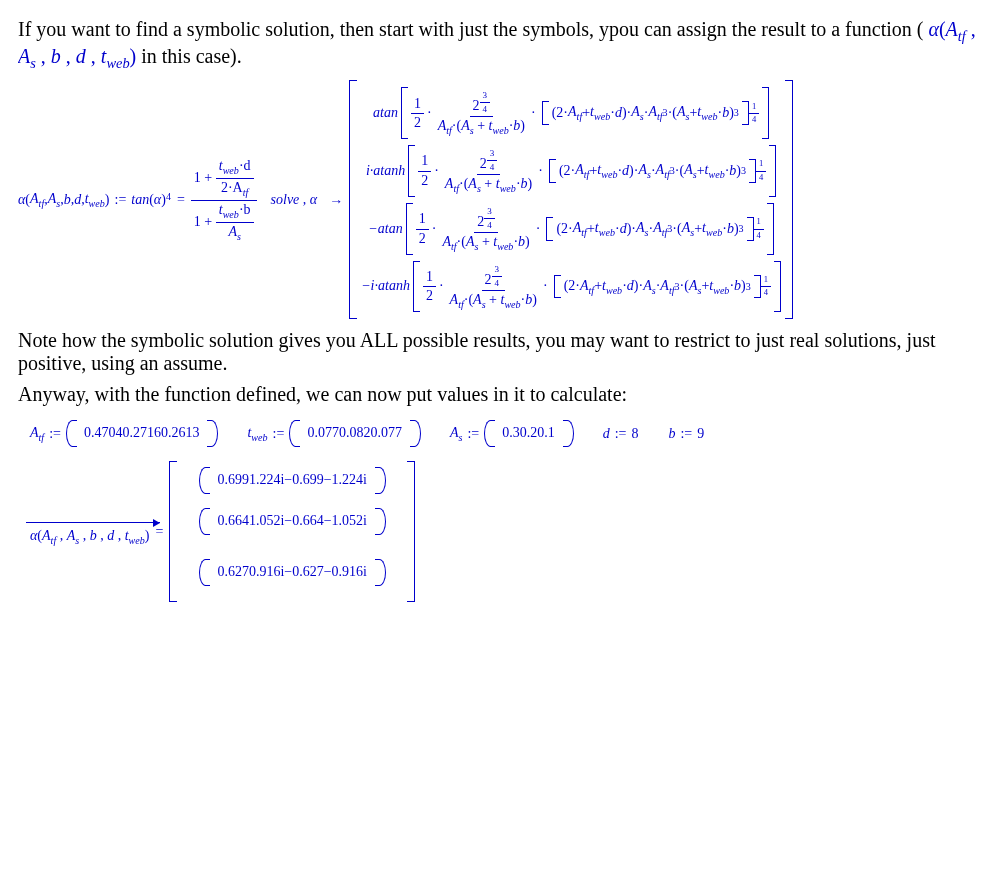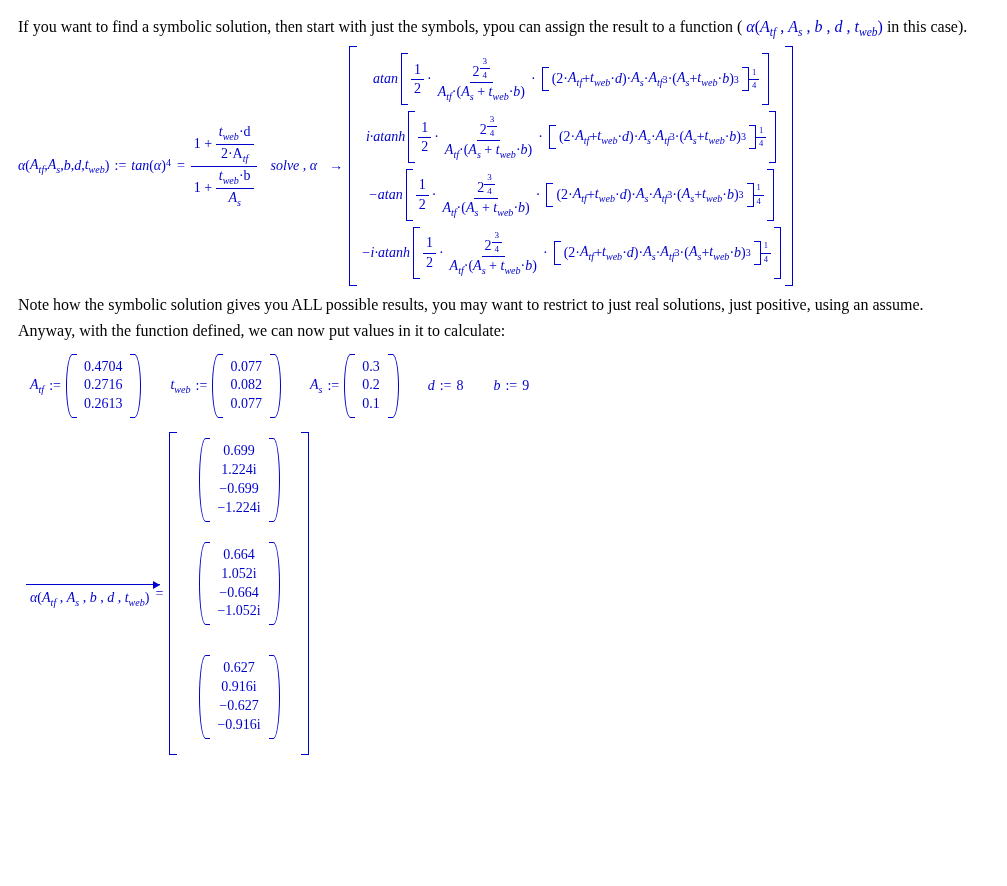--- a/index.html
+++ b/index.html
@@ -4,21 +4,21 @@
 <style>
   body {
     font-family: "Times New Roman", serif;
     font-size: 14px;
     color: #000;
     margin: 14px 18px;
     width: 970px;
     background: #fff;
   }
   .math { color: #0000cc; font-family: "Times New Roman", serif; }
-  .para { color:#000; font-size:16px; margin: 4px 0 8px 0; }
+  .para { color:#000; font-size:20px; margin: 4px 0 8px 0; }
   .row { display:flex; align-items:center; }
   .col { display:flex; flex-direction:column; align-items:center; }
   .frac { display:inline-flex; flex-direction:column; align-items:center; vertical-align:middle; }
   .frac .num { border-bottom:1px solid #0000cc; padding:0 3px 2px; line-height:1.1; }
   .frac .den { padding:1px 3px 0; line-height:1.1; }
   .sub { font-size:0.72em; vertical-align:sub; font-style:italic; }
   .it { font-style:italic; }
   .sup { font-size:0.72em; vertical-align:super; }
   .sup4 { font-size:0.72em; vertical-align:super; position:relative; top:-3px; }
   .assign { padding:0 5px; }
@@ -31,21 +31,21 @@
   .term-bracket { display:flex; align-items:stretch; margin-left:3px;}
   .tbv { width:6px; border-top:1px solid #0000cc; border-bottom:1px solid #0000cc;}
   .tbv.left{border-left:1px solid #0000cc;}
   .tbv.right{border-right:1px solid #0000cc;}
   .inner-content{ display:flex; align-items:center; padding:3px 3px;}
   .vec-paren { display:flex; align-items:stretch; }
   .vpv { width:10px; position:relative; }
   .vpv::before { content:""; position:absolute; top:0;bottom:0; width:100%; border:1px solid #0000cc; }
   .vpv.left::before{ border-right:none; border-radius:60% 0 0 60% / 50% 0 0 50%; }
   .vpv.right::before{ border-left:none; border-radius:0 60% 60% 0 / 0 50% 50% 0; }
-  .vec-col { display:flex; flex-direction:column; align-items:center; padding:4px 8px; }
+  .vec-col { display:flex; flex-direction:row; align-items:flex-start; padding:4px 8px; }
   .vec-col div { line-height:1.35; }
   .defs-row { display:flex; align-items:center; gap:30px; margin:14px 0 14px 12px; color:#0000cc;}
   .defs-row .item{display:flex; align-items:center;}
   .nested-result { display:flex; align-items:center; margin:10px 0 0 12px; color:#0000cc;}
   .overarrow { position:relative; padding-top:10px;text-align:center;}
   .overarrow::before{ content:""; position:absolute; top:4px; left:-4px; right:-10px; height:0; border-top:1px solid #0000cc;}
   .overarrow::after{ content:""; position:absolute; top:1px; right:-10px; width:0;height:0; border-left:7px solid #0000cc; border-top:4px solid transparent; border-bottom:4px solid transparent;}
   .func { font-style:italic;text-align:right; }
   .grp { display:inline-flex; align-items:center; }
 </style>
@@ -291,21 +291,21 @@
         <span class="vec-paren" style="margin: 2px 16px;">
           <span class="vpv left"></span>
           <span class="vec-col">
             <div>0.699</div>
             <div>1.224i</div>
             <div>−0.699</div>
             <div>−1.224i</div>
           </span>
           <span class="vpv right"></span>
         </span>
-        <span class="vec-paren" style="margin: 18px 0px;">
+        <span class="vec-paren" style="margin: 12px 0px;">
           <span class="vpv left"></span>
           <span class="vec-col">
             <div>0.664</div>
             <div>1.052i</div>
             <div>−0.664</div>
             <div>−1.052i</div>
           </span>
           <span class="vpv right"></span>
         </span>
         <span class="vec-paren" style="margin: 12px 0px;">

